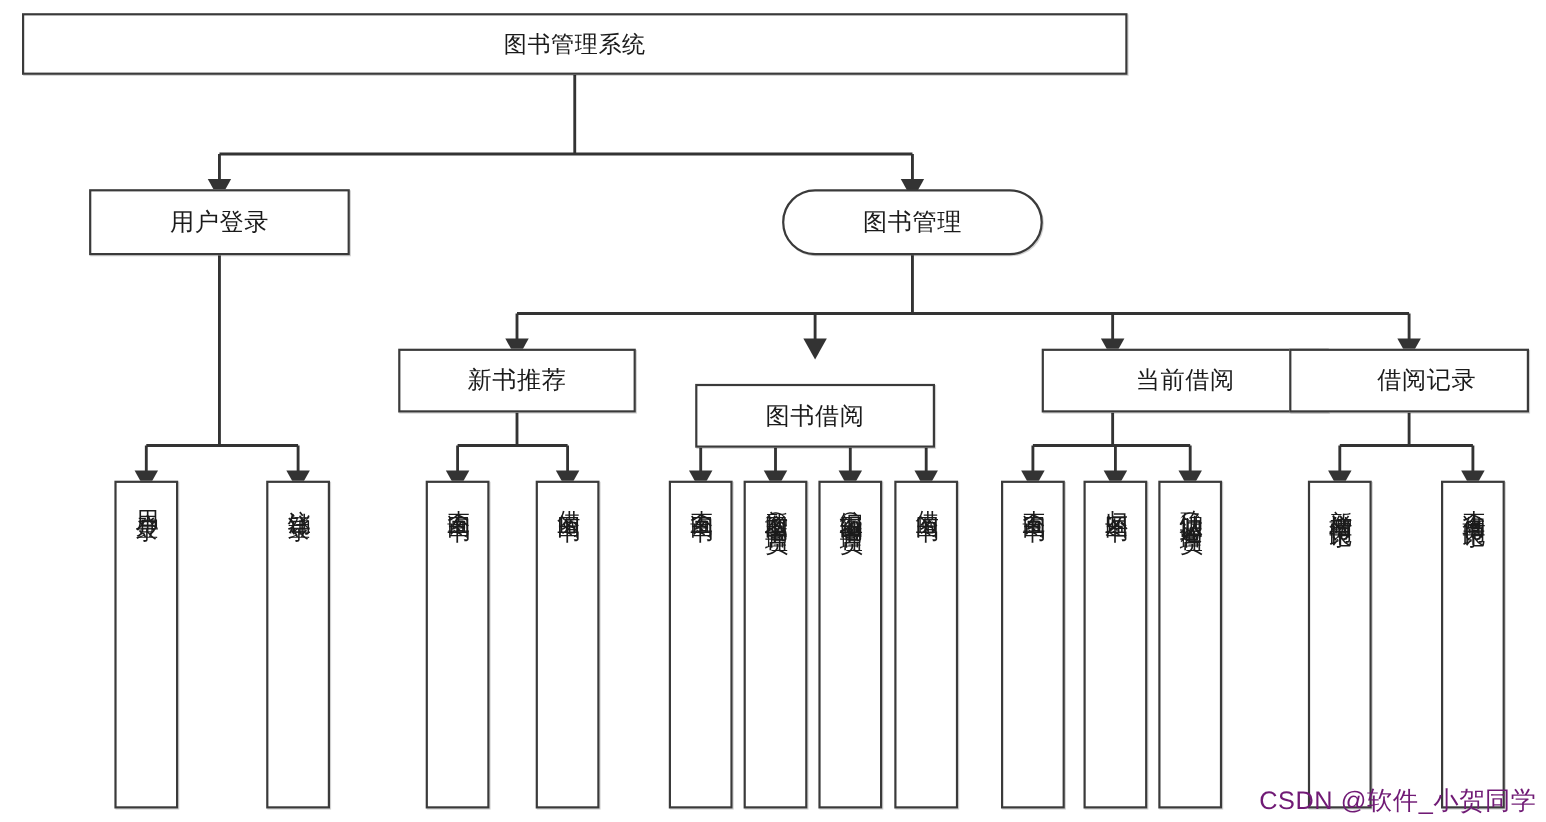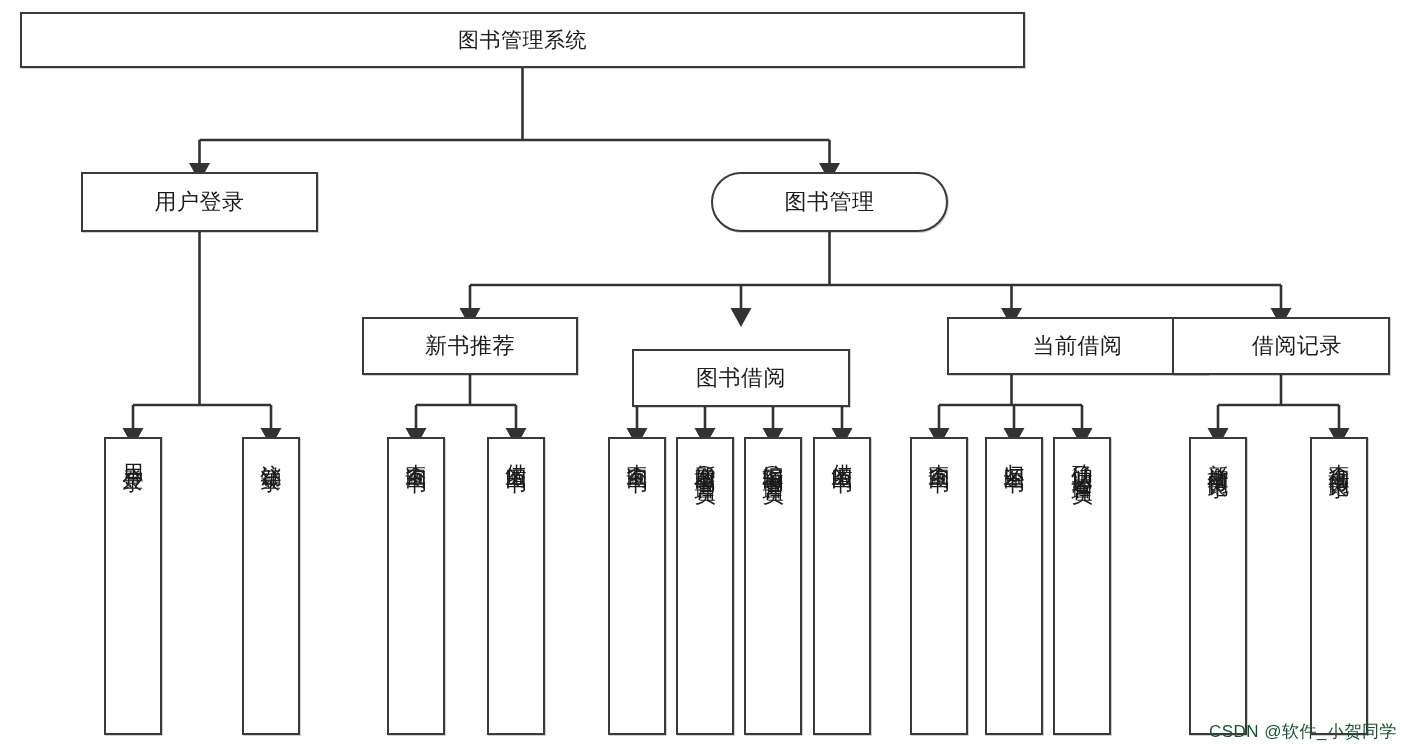--- a/index.html
+++ b/index.html
@@ -61,22 +61,22 @@
     text-orientation: upright;
     font-size: 21px;
     line-height: 1.05;
     letter-spacing: 3px;
     white-space: nowrap;
   }
   .watermark {
     position: absolute;
     right: 8px;
     bottom: 4px;
-    font-size: 17px;
-    color: #14532d;
+    font-size: 23px;
+    color: #701a75;
     letter-spacing: 0.5px;
     white-space: nowrap;
     margin-left: 24px;
   }
 </style>
 </head>
 <body>
 
 <div id="diagram-root">
 

